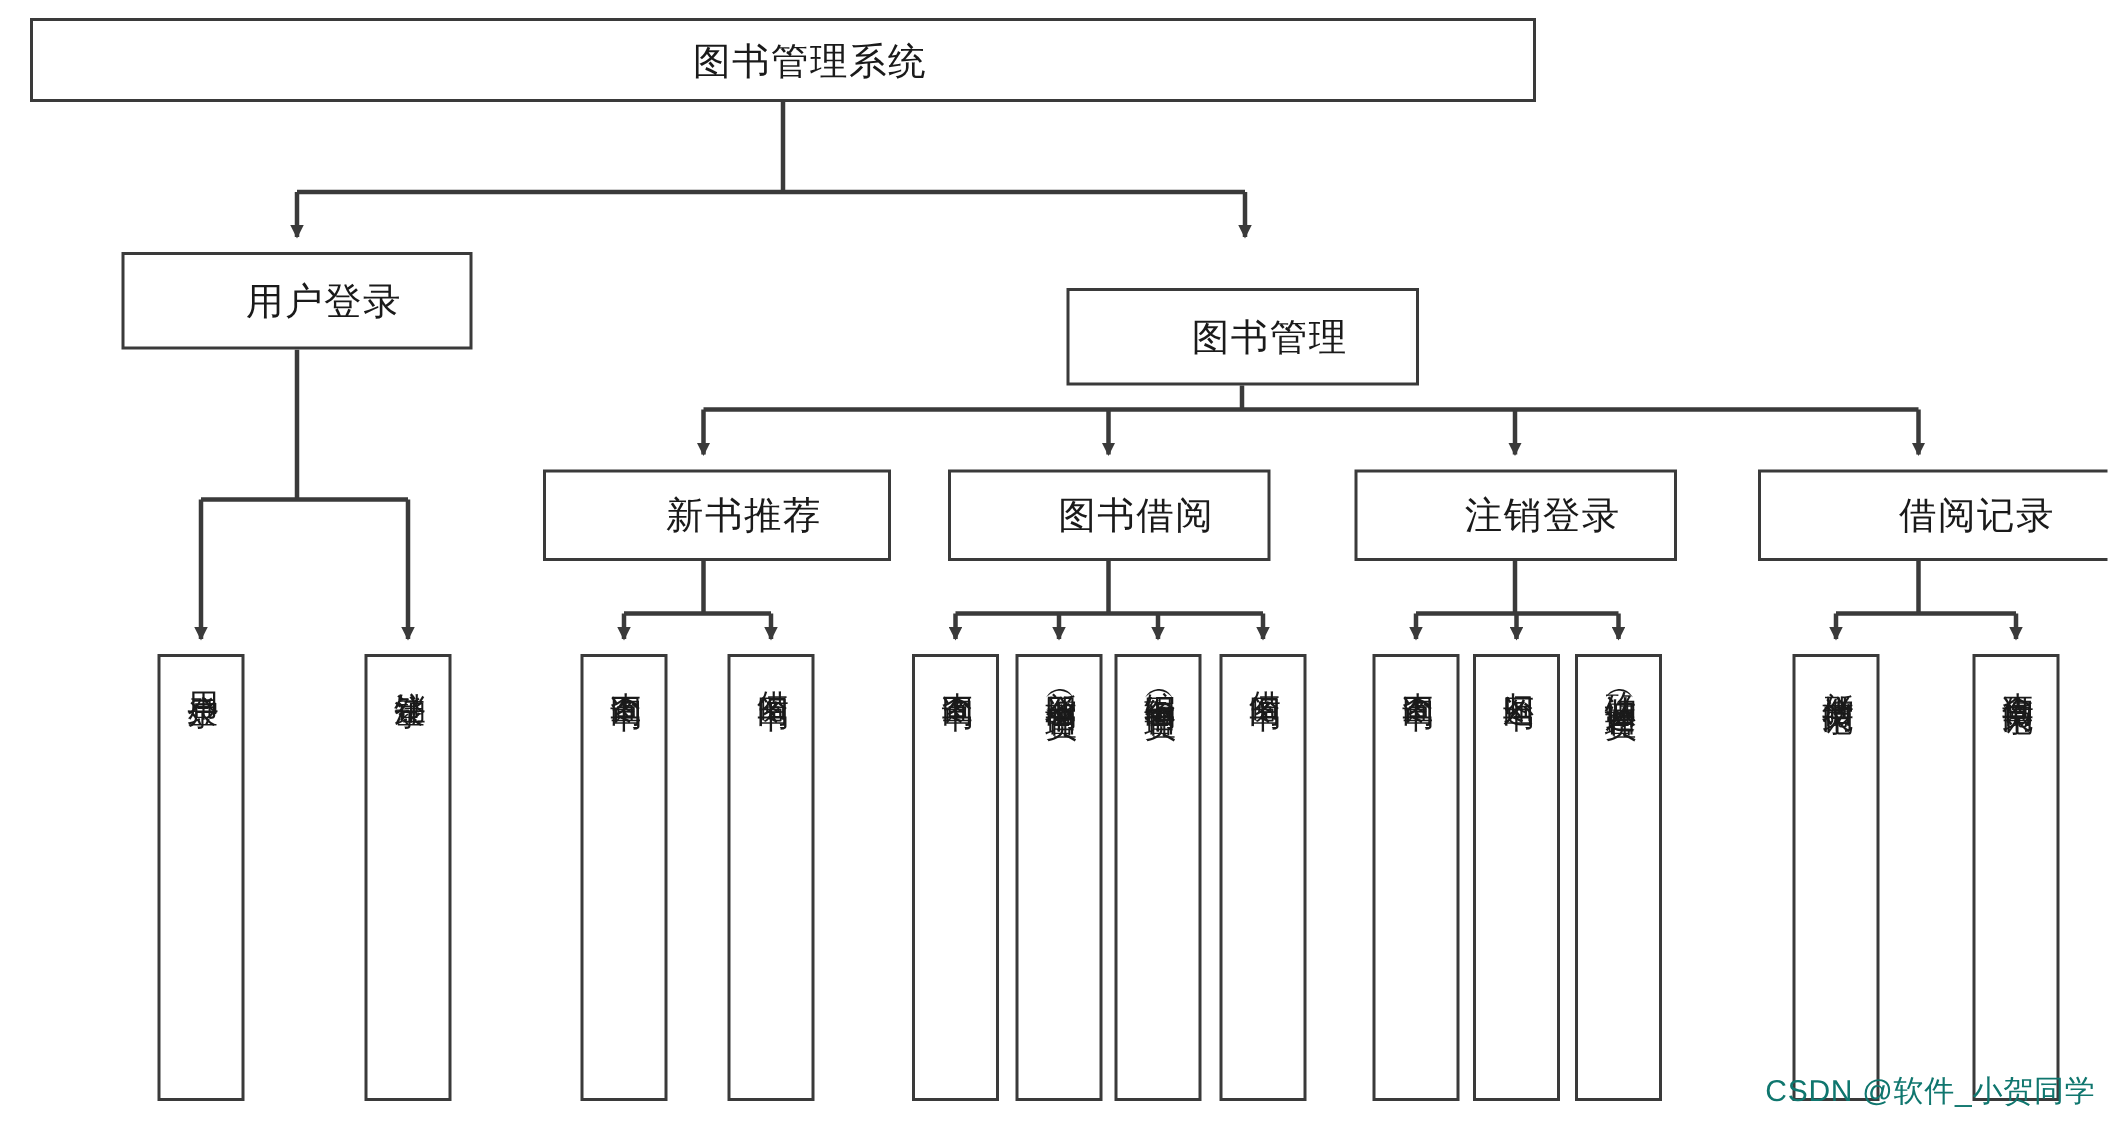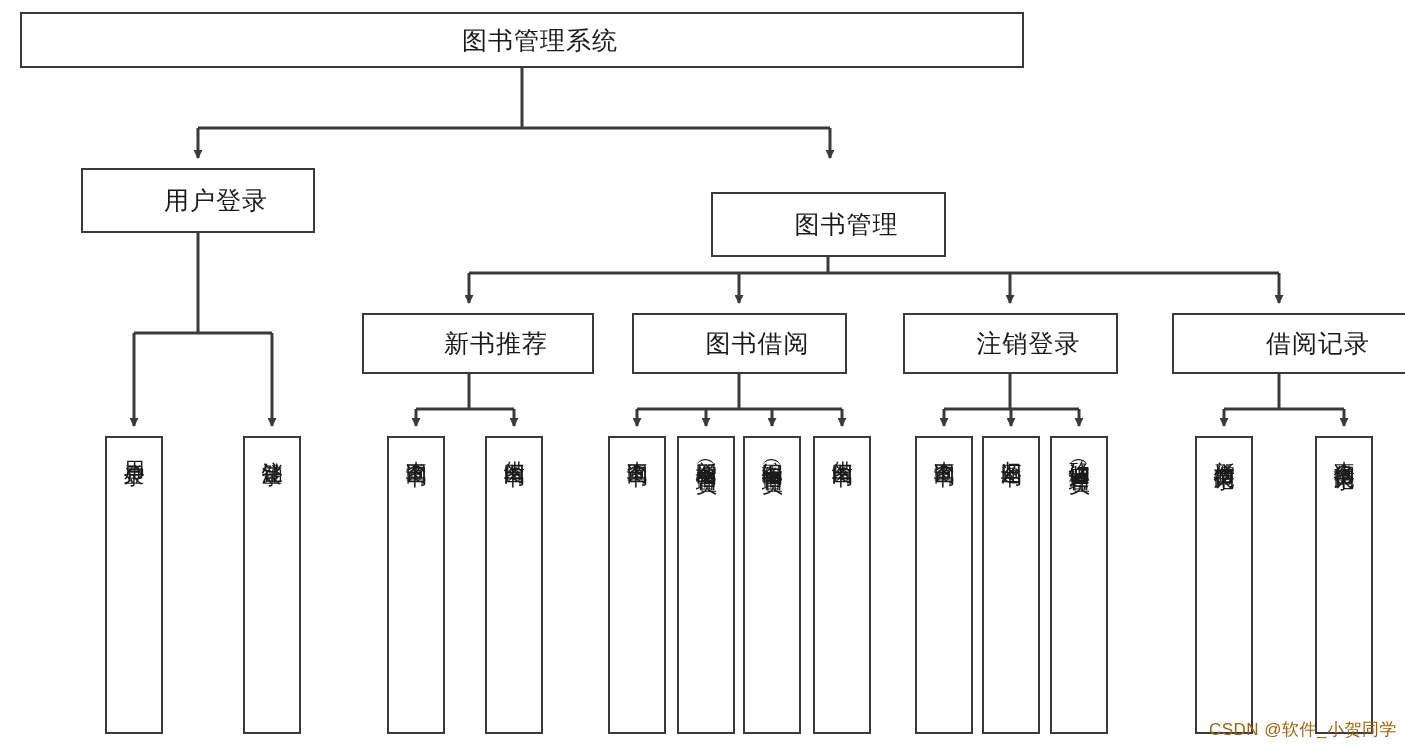--- a/index.html
+++ b/index.html
@@ -58,22 +58,22 @@
   }
   .node.vertical .label {
     writing-mode: vertical-rl;
     text-orientation: upright;
     max-height: 100%;
   }
   #watermark {
     position: absolute;
     right: 8px;
     bottom: 6px;
-    font-size: 17px;
-    color: #a16207;
+    font-size: 20px;
+    color: #0f766e;
     letter-spacing: 0.5px;
     white-space: nowrap;
     user-select: none;
   }
 </style>
 </head>
 <body>
 
 <div id="diagram-root">
 

